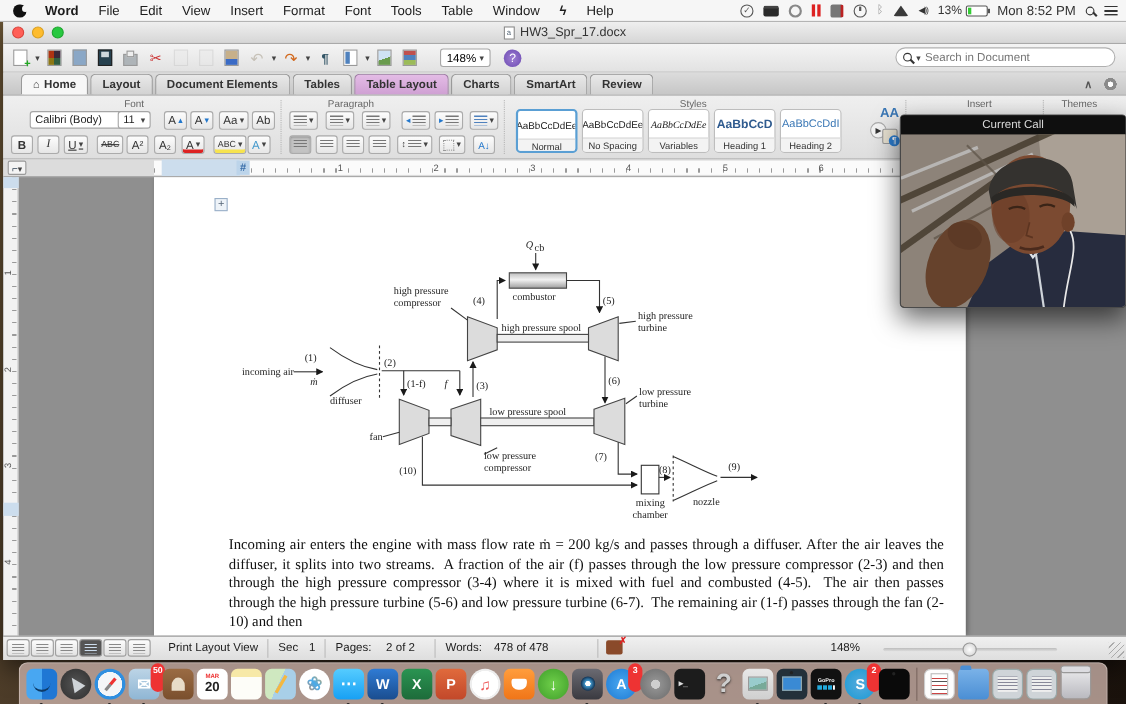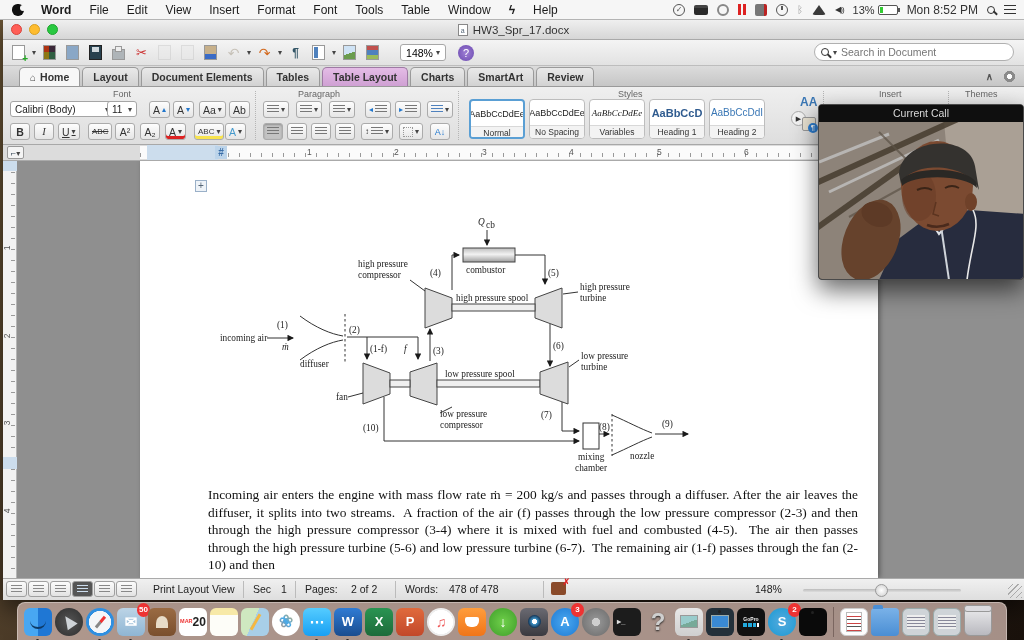--- a/index.html
+++ b/index.html
@@ -142,34 +142,34 @@
 
   
   .video{position:absolute;left:818px;top:104px;width:206px;height:176px;z-index:70;border:1px solid #4a4a4a;border-radius:4px;overflow:hidden;box-shadow:0 10px 24px rgba(0,0,0,.6);background:#000}
   .vtitle{height:17px;background:rgba(16,16,16,.92);color:#d8d8d8;font-size:10.5px;text-align:center;line-height:17px}
 
   
   .dock{position:absolute;left:50%;transform:translateX(-50%);bottom:0;width:990px;height:38px;z-index:80;
         background:rgba(205,180,170,.78);border:1px solid rgba(255,255,255,.35);border-bottom:none;border-radius:8px 8px 0 0;
         display:flex;align-items:center;padding:0 6px;gap:3px}
   .di{width:28px;height:28px;border-radius:6px;position:relative;flex:0 0 auto;display:flex;align-items:center;justify-content:center;color:#fff;font-weight:bold;font-size:13px}
-  .di .badge{position:absolute;top:-5px;right:-5px;min-width:13px;height:14px;border-radius:7px;background:#e33;color:#fff;font-size:8px;line-height:13px;text-align:center;padding:0 2px;font-weight:bold}
+  .di .badge{position:absolute;top:-5px;right:-5px;min-width:13px;height:26px;border-radius:7px;background:#e33;color:#fff;font-size:8px;line-height:13px;text-align:center;padding:0 2px;font-weight:bold}
   .di.run::after{content:"";position:absolute;bottom:-6px;left:12px;width:3px;height:3px;border-radius:50%;background:#222}
   .dsep{width:1px;height:30px;background:rgba(80,60,55,.5);margin:0 3px;flex:0 0 auto}
   .d-finder{background:linear-gradient(90deg,#48a7f2 50%,#1f77d4 50%)}
   .d-finder::before{content:"";position:absolute;left:6px;right:6px;bottom:7px;height:6px;border-bottom:2px solid #0d3a66;border-radius:0 0 8px 8px}
   .d-launch{background:radial-gradient(#555,#2e2e2e);border-radius:50%}
   .d-launch::before{content:"";width:0;height:0;border-left:6px solid transparent;border-right:6px solid transparent;border-bottom:13px solid #cfd4d8;transform:rotate(-35deg)}
   .d-safari{background:radial-gradient(#f4f6f8 55%,#2f8fe0 57%);border-radius:50%}
   .d-safari::before{content:"";width:2.5px;height:14px;background:linear-gradient(#e33 50%,#888 50%);transform:rotate(40deg)}
   .d-mail{background:linear-gradient(#bcd4e6,#8fb6d4);color:#fff}
   .d-mail::before{content:"✉";color:#fff;font-size:15px}
   .d-contacts{background:linear-gradient(#9a6b43,#7a4f2d)}
   .d-contacts::before{content:"";width:12px;height:12px;border-radius:50% 50% 0 0/60% 60% 0 0;background:#e8dcc8}
-  .d-cal{background:#fff;flex-direction:row;color:#222}
+  .d-cal{background:#fff;flex-direction:column;color:#222}
   .d-cal .mo{font-size:5.5px;color:#e33;line-height:5px;font-weight:bold}
   .d-cal .dy{font-size:12px;line-height:12px;font-weight:bold}
   .d-notes{background:linear-gradient(#f7e9a8 25%,#fdfdf8 25%)}
   .d-maps{background:linear-gradient(115deg,#cfe8c0 45%,#a8cfe8 45%)}
   .d-maps::before{content:"";width:3px;height:18px;background:#f4b840;transform:rotate(30deg)}
   .d-photos{background:#fff;border-radius:50%}
   .d-photos::before{content:"❀";background:linear-gradient(45deg,#e84,#4ae,#ea4);-webkit-background-clip:text;background-clip:text;color:transparent;font-size:17px}
   .d-msg{background:linear-gradient(#5cf,#17a0f4)}
   .d-msg::before{content:"⋯";color:#fff;font-size:15px;line-height:10px}
   .d-word{background:linear-gradient(#2f7bd4,#1a4d8f)}
@@ -344,21 +344,21 @@
     <span class="gl" style="left:110px">Font</span>
     <span class="gl" style="left:295px">Paragraph</span>
     <span class="gl" style="left:615px">Styles</span>
     <span class="gl" style="left:876px">Insert</span>
     <span class="gl" style="left:962px">Themes</span>
     <span class="vdiv" style="left:252px"></span>
     <span class="vdiv" style="left:455px"></span>
     <span class="vdiv" style="left:820px"></span>
     <span class="vdiv" style="left:945px"></span>
 
-    <span class="field" style="left:7px;top:14px;width:104px">
+    <span class="field" style="left:24px;top:14px;width:104px">
       <span>Calibri (Body)</span>
         <span class="arr">▾</span>
       </span>
     <span class="field" style="left:104px;top:14px;width:30px">
       <span>11</span>
         <span class="arr">▾</span>
       </span>
     <span class="rb" style="left:146px;top:14px">
         <span>A</span>
         <span class="arr" style="color:#27c">▴</span>

